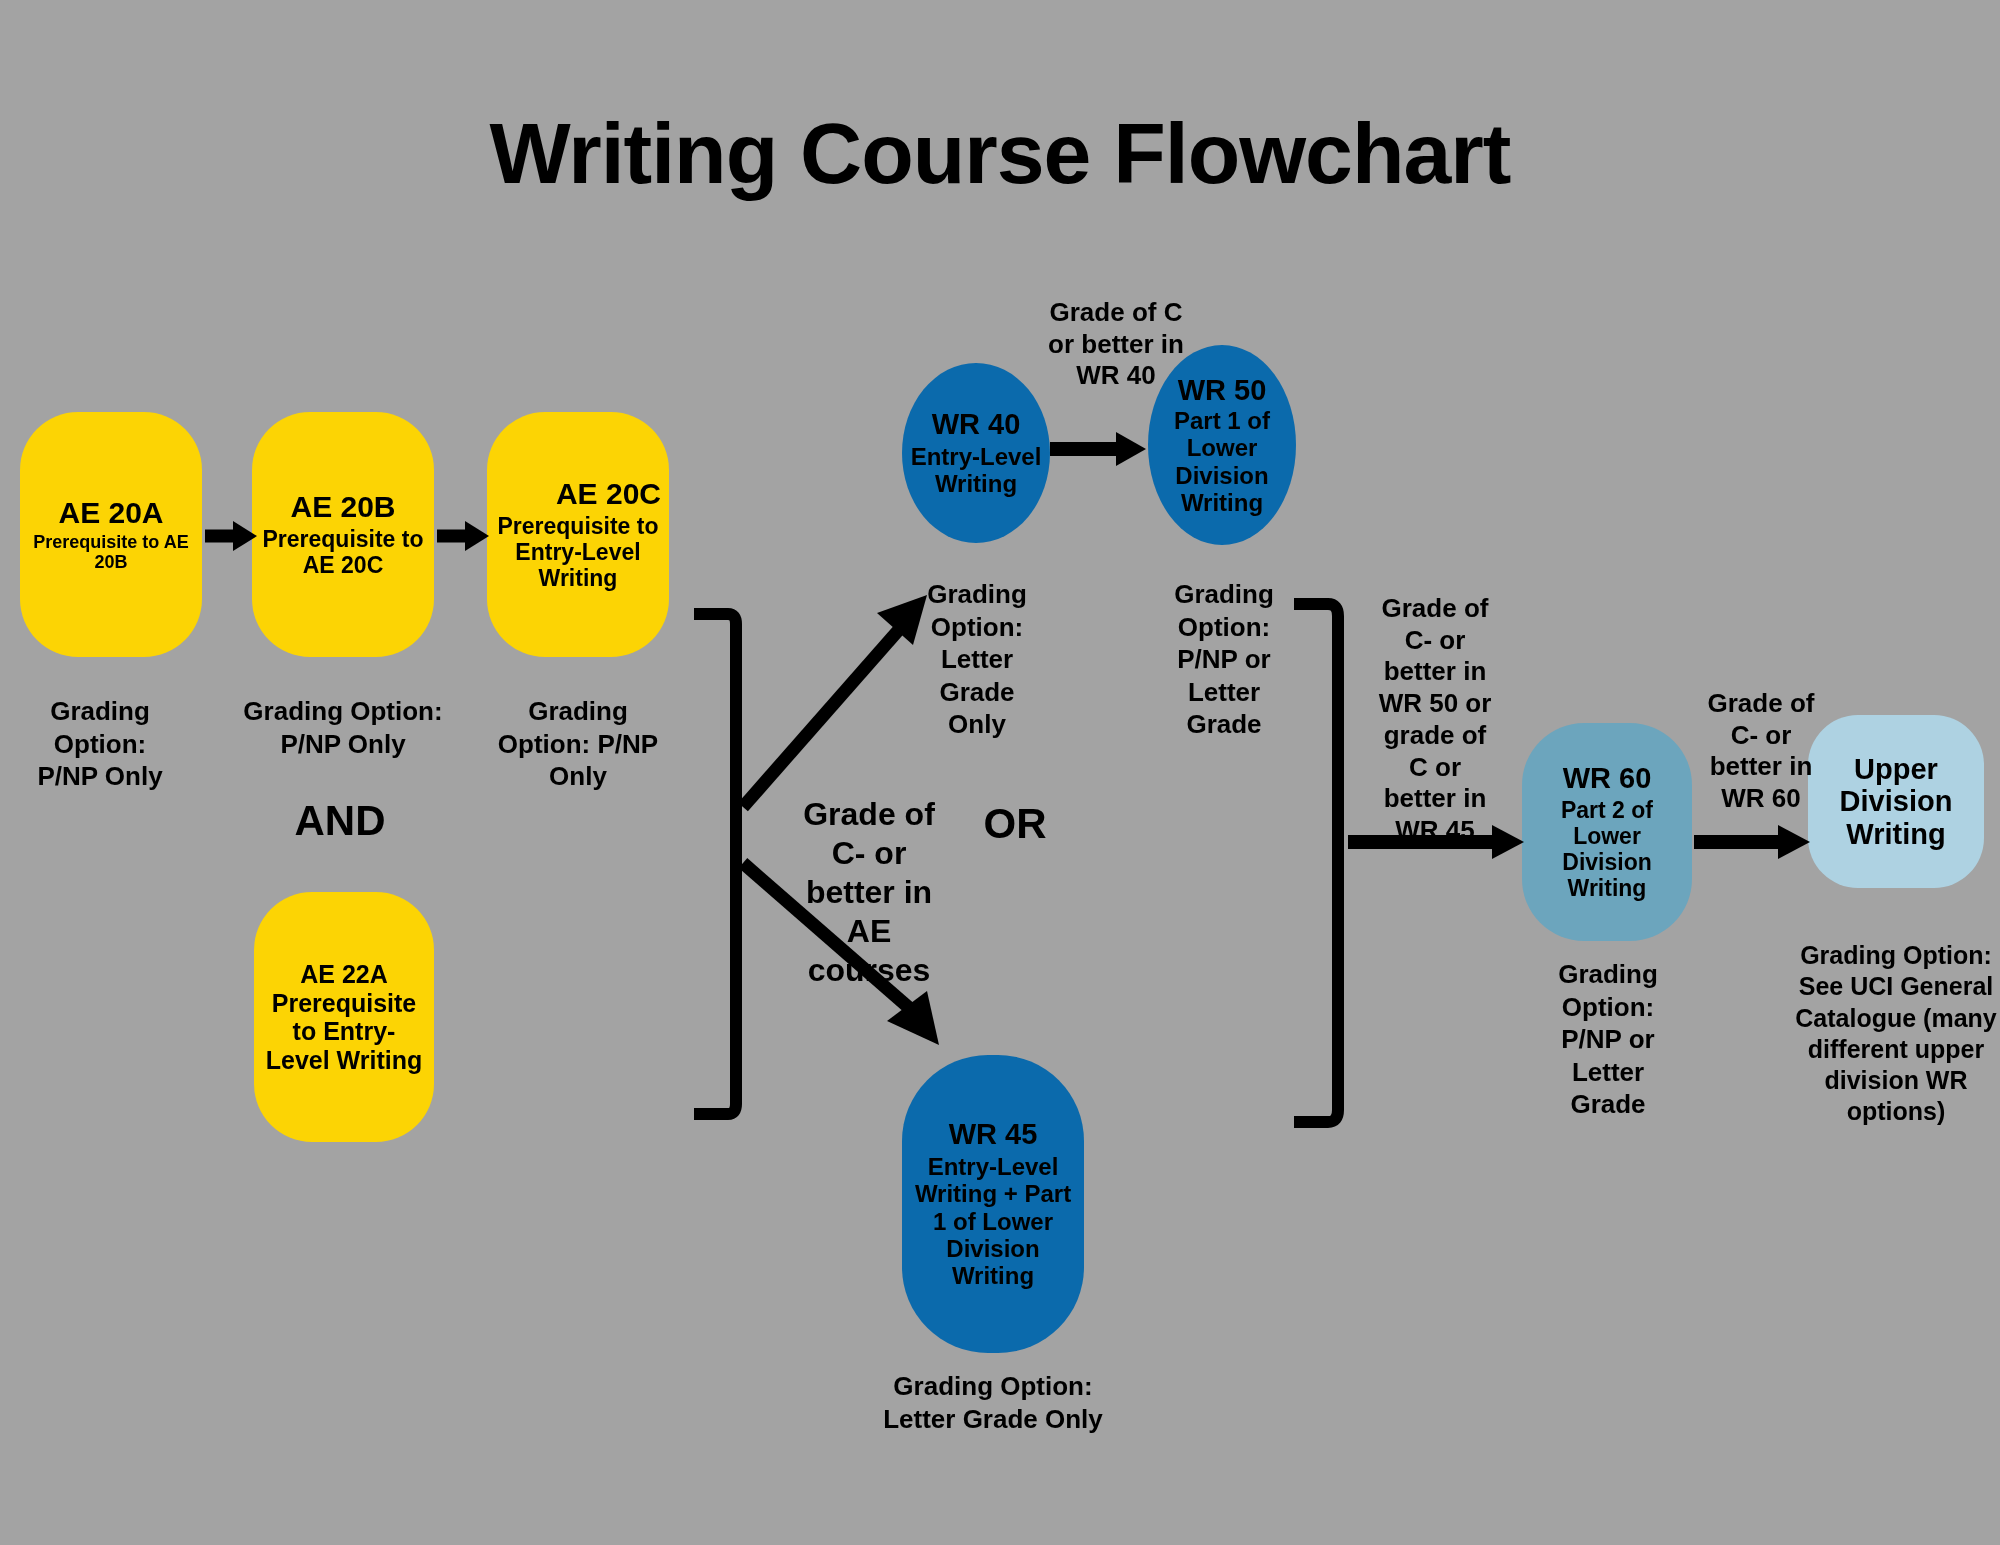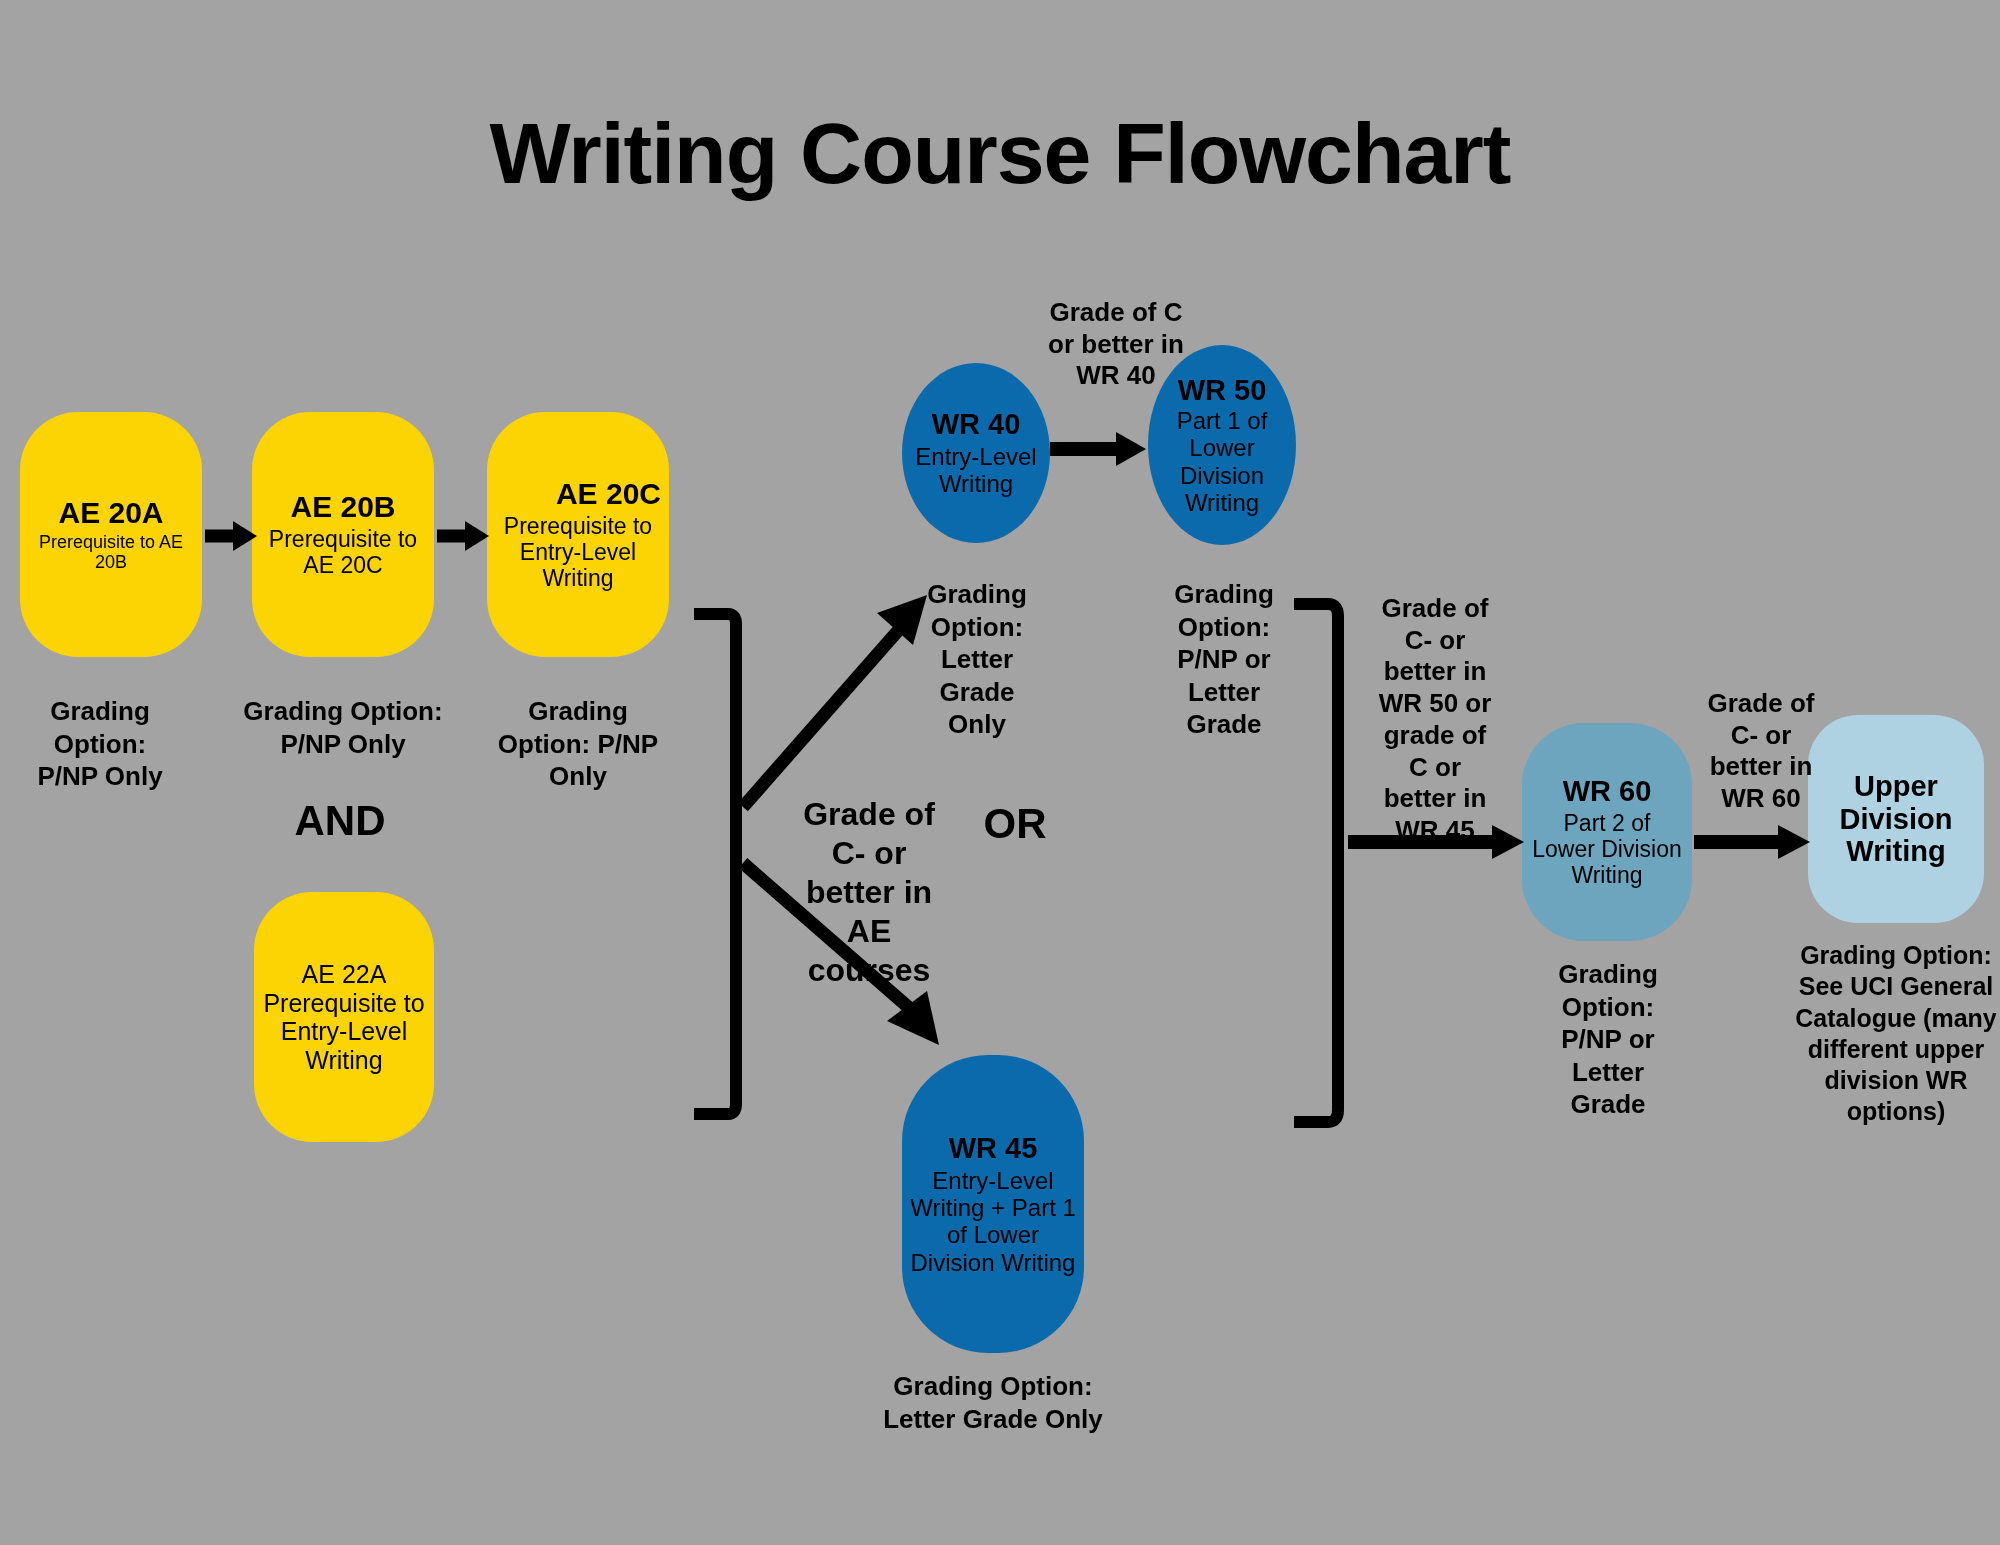--- a/index.html
+++ b/index.html
@@ -42,21 +42,21 @@
     text-align: center;
     color: #000000;
     box-sizing: border-box;
     padding: 4px 8px;
   }
   .node .code {
     font-weight: 800;
     line-height: 1.12;
   }
   .node .desc {
-    font-weight: 400;
+    font-weight: 700;
     line-height: 1.14;
   }
 
   .n-yellow { background: #FCD404; }
   .n-blue   { background: #0B6AAC; }
   .n-teal   { background: #6CA5BD; }
   .n-ltblue { background: #AED2E2; }
 
   
   .caption {
@@ -150,21 +150,21 @@
     <div class="desc" style="font-size:24px; margin-top:2px;">Entry-Level Writing + Part 1 of Lower Division Writing</div>
   </div>
   <div class="caption" style="left:876px; top:1370px; width:234px; font-size:26px;">Grading Option: Letter Grade Only</div>
 
   <div class="node n-teal" style="left:1522px; top:723px; width:170px; height:218px; border-radius:62px;">
     <div class="code" style="font-size:29px;">WR 60</div>
     <div class="desc" style="font-size:23px; margin-top:2px;">Part 2 of Lower Division Writing</div>
   </div>
   <div class="caption" style="left:1555px; top:958px; width:106px; font-size:26px;">Grading Option: P/NP or Letter Grade</div>
 
-  <div class="node n-ltblue" style="left:1808px; top:715px; width:176px; height:208px; border-radius:50px;">
+  <div class="node n-ltblue" style="left:1808px; top:715px; width:176px; height:173px; border-radius:50px;">
     <div class="code" style="font-size:29px;">Upper Division Writing</div>
   </div>
   <div class="caption" style="left:1790px; top:940px; width:212px; font-size:25px;">Grading Option: See UCI General Catalogue (many different upper division WR options)</div>
 
   <div class="edge-label" style="left:790px; top:795px; width:158px; font-size:32px;">Grade of C- or better in AE courses</div>
 
   <div class="edge-label" style="left:1036px; top:297px; width:160px; font-size:26px;">Grade of C or better in WR 40</div>
 
   <div class="edge-label" style="left:1372px; top:593px; width:126px; font-size:26px;">Grade of C- or better in WR 50 or grade of C or better in WR 45</div>
 

